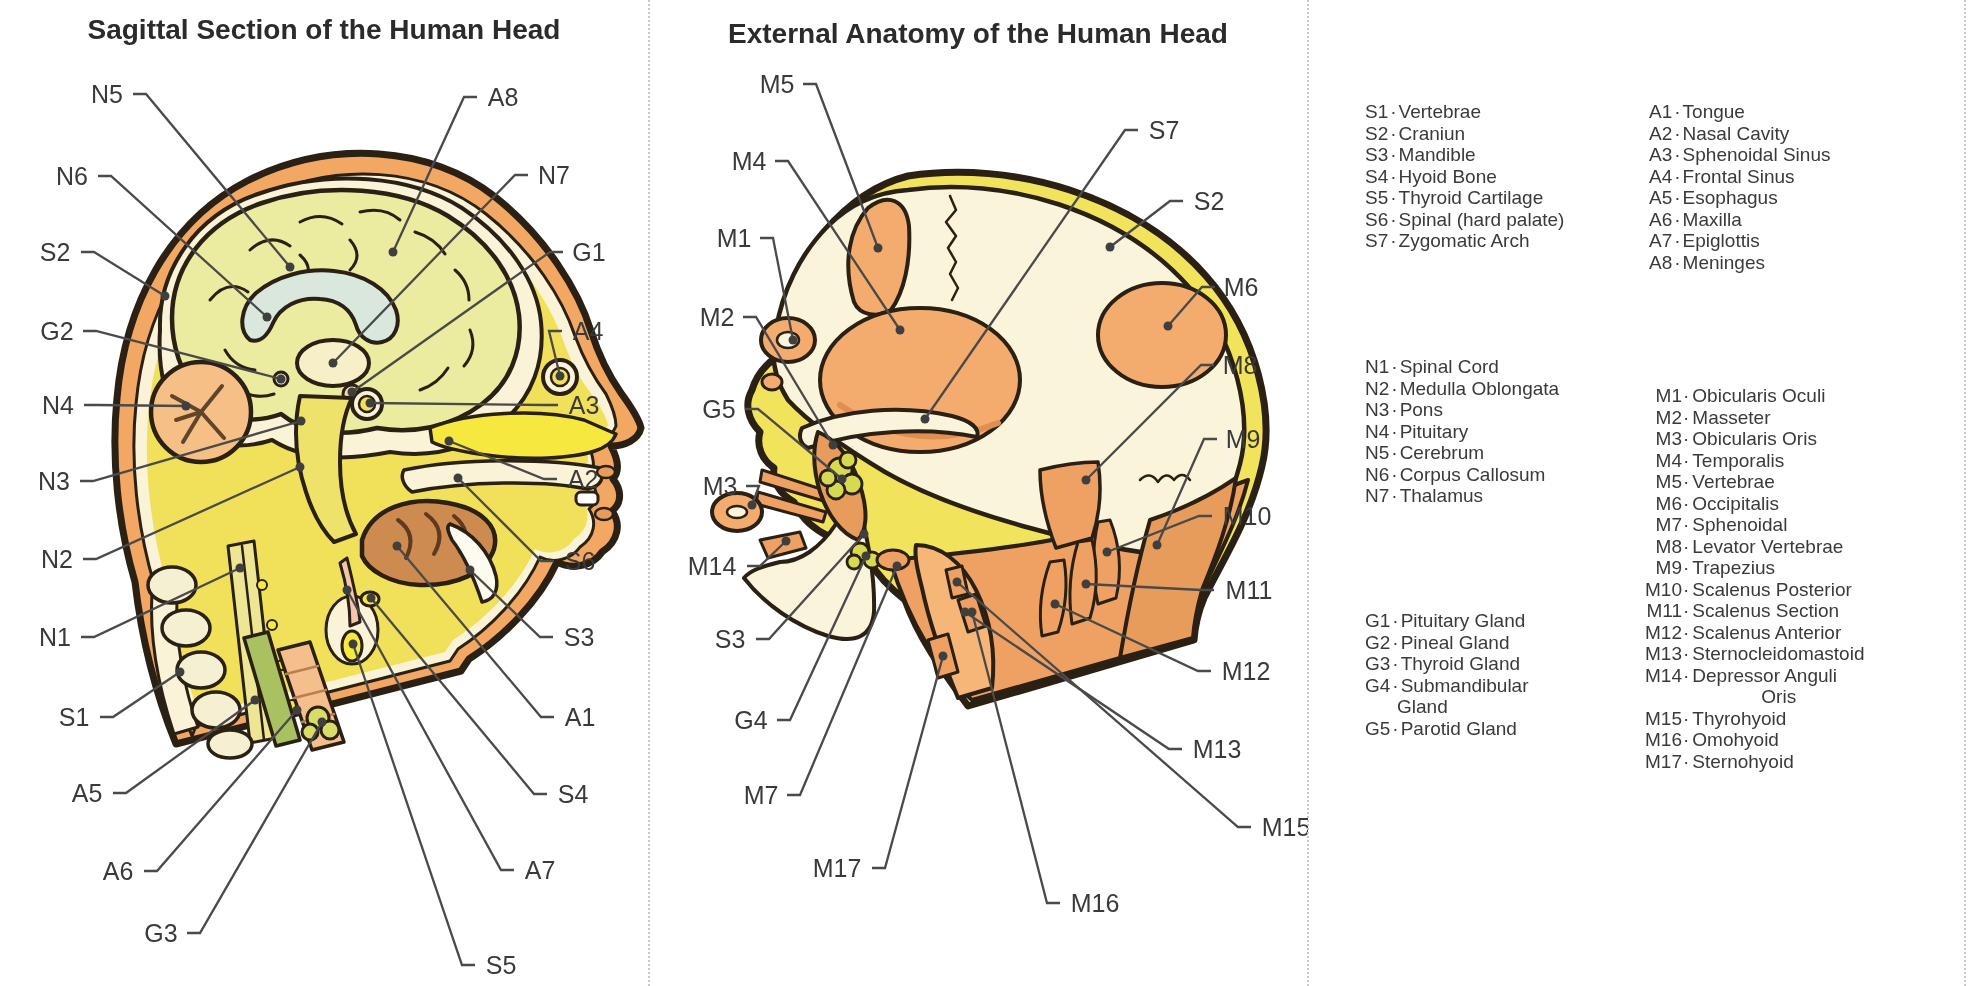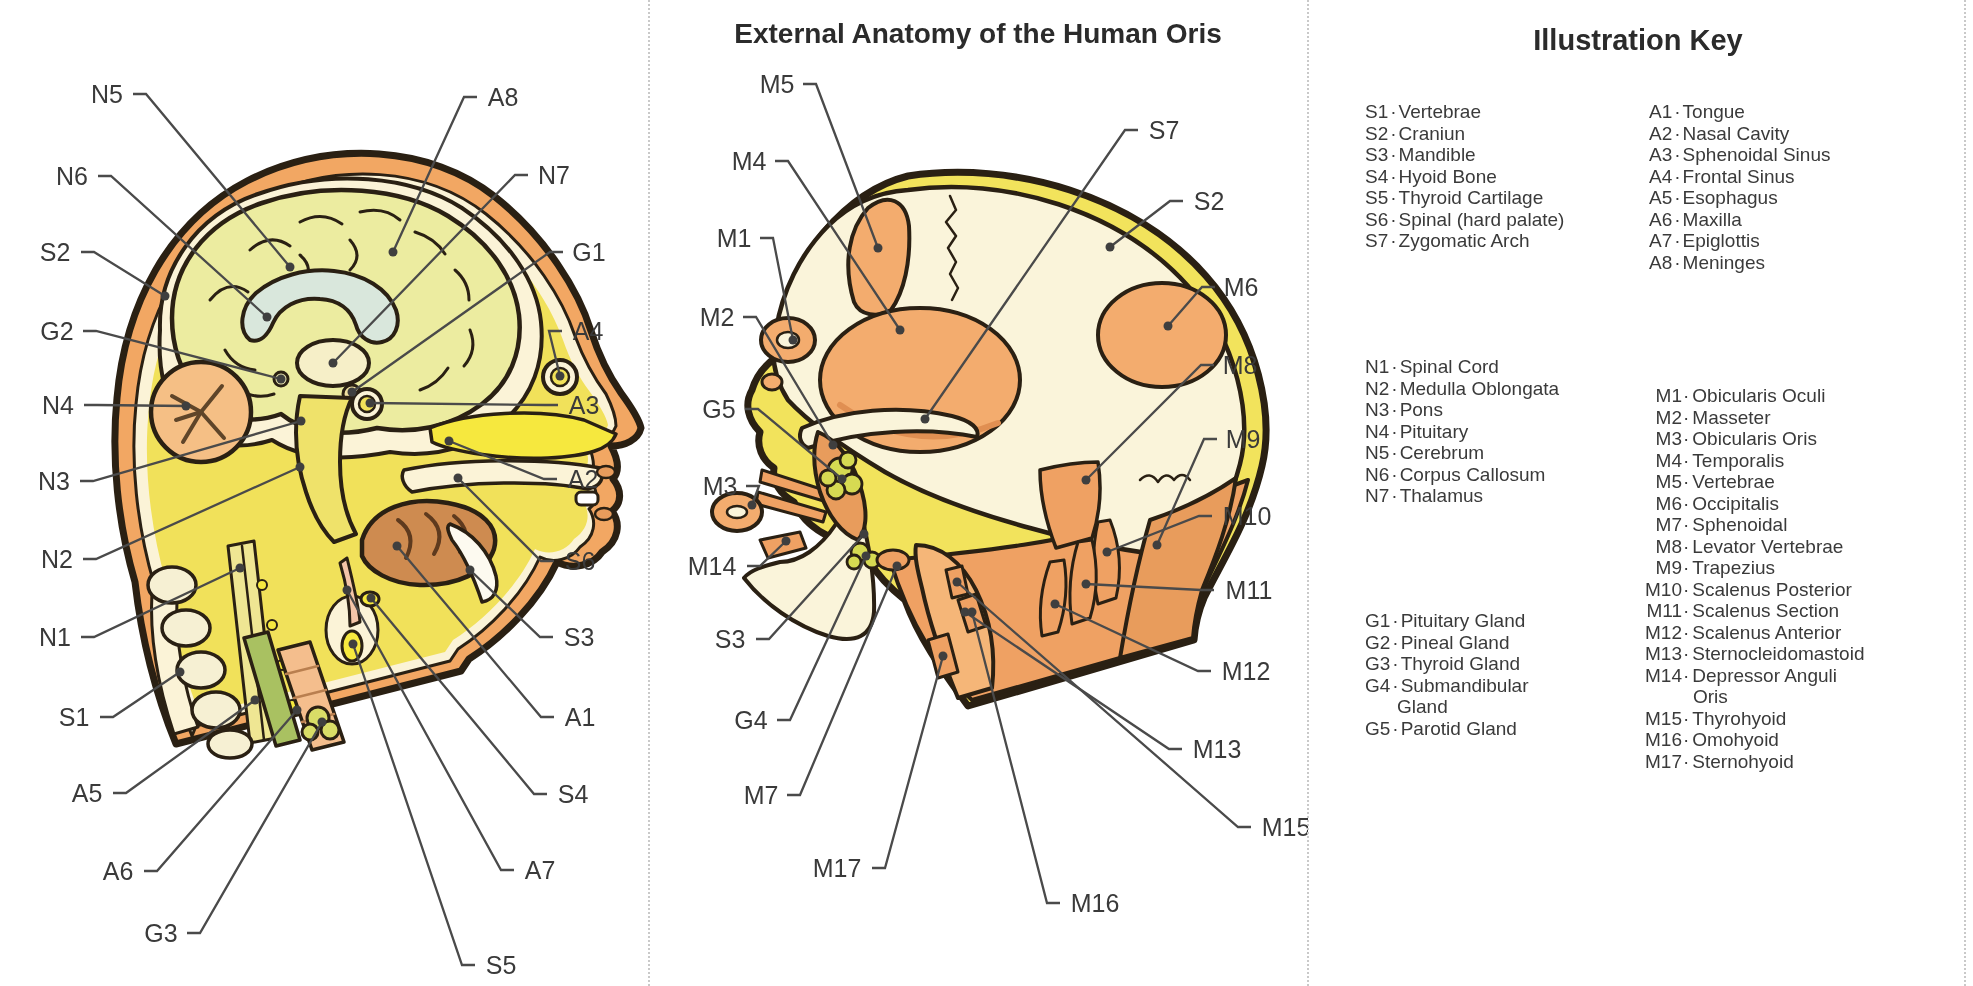--- a/index.html
+++ b/index.html
@@ -11,28 +11,29 @@
   svg.fig{position:absolute;top:0;left:0;}
   text.fig-label{font-family:"Liberation Sans","DejaVu Sans",sans-serif;font-size:25px;fill:#3a3a3a;}
   .leader{fill:none;stroke:#4a4a4a;stroke-width:2.3px;}
   .ldot{fill:#3f3f3f;stroke:none;}
   .kblock{position:absolute;}
   .krow{display:flex;align-items:baseline;line-height:21.5px;font-size:19px;color:#3a3a3a;white-space:nowrap;}
   .kdot{margin:0 2px;}
   .kwide .kcode{display:inline-block;width:44px;text-align:right;}
   .kwide .kdot{margin:0 3px 0 1px;}
   .kblock .cont{padding-left:32px;}
-  .kwide .cont{padding-left:55px;}
+  .kwide .cont{padding-left:55px;justify-content:center;}
   path,ellipse,circle,rect,polyline{vector-effect:none;}
 </style>
 </head>
 <body>
 
 <div id="stage">
 
+  <div class="panel-title" style="left:0;width:648px;top:14px">Sagittal Section of the Human Head</div>
 
   <svg id="fig-sagittal" class="fig" width="648" height="986" viewBox="0 0 648 986">
     <g stroke-linejoin="round" stroke-linecap="round">
 
       <path d="M176,744 C154,690 141,634 135,582 C118,524 111,458 117,398 C125,306 168,222 247,181
            C332,138 432,147 494,196 C547,238 579,292 591,331 C599,356 607,373 621,393
            C632,408 639,419 641,428 C638,440 625,446 611,446 C618,459 620,471 613,479
            C622,490 622,503 612,511 C621,523 619,541 602,552 C593,566 572,570 557,562
            C539,602 502,638 469,659 L461,671 Z" fill="#f2a763" stroke="#2a2013" stroke-width="7"></path>
 
@@ -222,21 +223,21 @@
         <text x="540" y="879" text-anchor="middle" class="fig-label">A7</text>
         <polyline points="187,933 200,933 322,722" class="leader"></polyline>
         <circle cx="322" cy="722" r="4.5" class="ldot"></circle>
         <text x="161" y="942" text-anchor="middle" class="fig-label">G3</text>
         <polyline points="475,965 462,965 353,644" class="leader"></polyline>
         <circle cx="353" cy="644" r="4.5" class="ldot"></circle>
         <text x="501" y="974" text-anchor="middle" class="fig-label">S5</text>
       </g>
   </svg>
 
-  <div class="panel-title" style="left:648px;width:660px;top:18px">External Anatomy of the Human Oris</div>
+  <div class="panel-title" style="left:648px;width:660px;top:18px">External Anatomy of the Human Head</div>
 
   <svg id="fig-external" class="fig" width="660" height="986" viewBox="648 0 660 986" style="left:648px">
     <g stroke-linejoin="round" stroke-linecap="round">
 
       <path d="M908,176 C1012,160 1136,196 1206,276 C1259,336 1274,416 1262,466 C1250,518 1224,558 1204,598
            C1198,612 1195,626 1194,640 L968,706 C940,668 918,636 905,600 C890,588 878,576 870,562
            C856,548 842,540 828,536 C812,528 800,516 794,502 C780,494 772,482 774,468
            C762,460 756,446 760,432 C748,420 744,404 752,390 C756,376 766,364 778,356
            C780,312 796,268 824,232 C848,204 876,184 908,176 Z" fill="#f2e35c" stroke="#2a2013" stroke-width="7"></path>
 
@@ -368,21 +369,20 @@
         <text x="1286" y="836" text-anchor="middle" class="fig-label">M15</text>
         <polyline points="872,868 885,868 943,656" class="leader"></polyline>
         <circle cx="943" cy="656" r="4.5" class="ldot"></circle>
         <text x="837" y="877" text-anchor="middle" class="fig-label">M17</text>
         <polyline points="1060,903 1047,903 972,612" class="leader"></polyline>
         <circle cx="972" cy="612" r="4.5" class="ldot"></circle>
         <text x="1095" y="912" text-anchor="middle" class="fig-label">M16</text>
       </g>
   </svg>
 
-  <div class="panel-title" style="left:1308px;width:660px;top:24px;font-size:29px">Illustration Key</div>
 
   <div id="key-skeletal" class="kblock" style="left:1365px;top:101px">
       <div class="krow">
         <span class="kcode">S1</span>
         <span class="kdot">·</span>
         <span class="kname">Vertebrae</span>
       </div>
       <div class="krow">
         <span class="kcode">S2</span>
         <span class="kdot">·</span>

